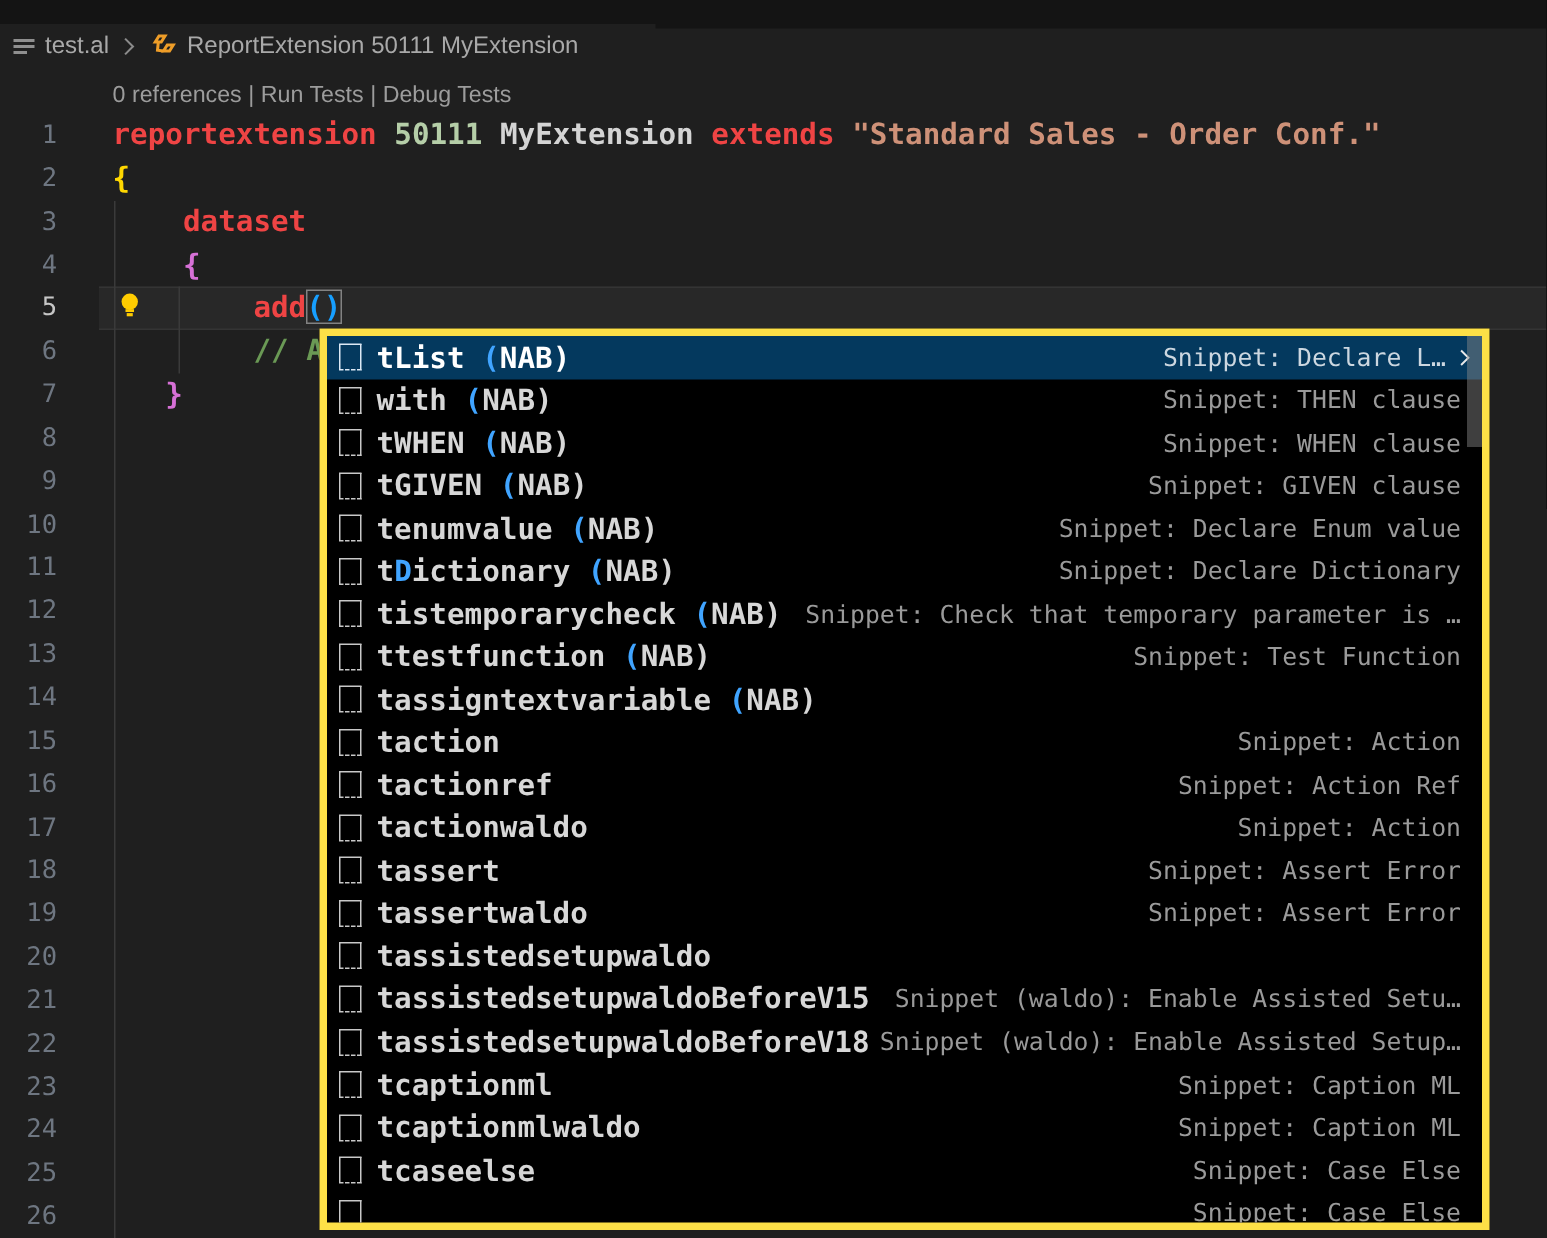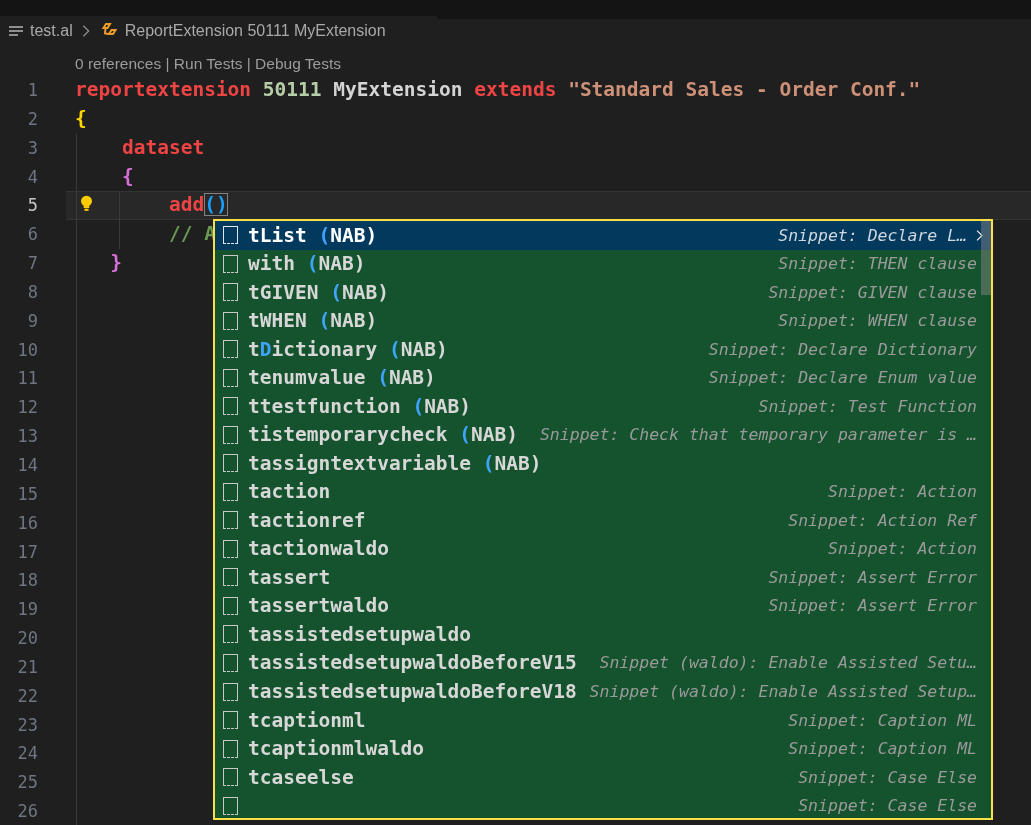--- a/index.html
+++ b/index.html
@@ -38,32 +38,32 @@
   .tk-num{color:#b5cea8;}
   .tk-fg{color:#d4d4d4;}
   .tk-str{color:#ce9178;}
   .tk-b1{color:#ffd700;}
   .tk-b2{color:#d670d6;}
   .tk-b3{color:#179fff;}
   .tk-cm{color:#6a9955;}
   .tk-box{outline:1px solid #828282;outline-offset:-1px;}
 
   
-  .suggest{position:absolute;left:213px;top:203px;width:780px;height:601px;background:#14532d;
-           border:2px solid #fde047;box-sizing:border-box;overflow:hidden;}
+  .suggest{position:absolute;left:213px;top:203px;width:780px;height:601px;background:#000000;
+           border:5px solid #fde047;box-sizing:border-box;overflow:hidden;}
   .srow{display:flex;align-items:center;height:28.52px;padding:0 14px 0 8px;box-sizing:border-box;cursor:pointer;}
   .srow.selected{background:#04395e;padding-right:5px;}
   .sicon{width:13px;height:16px;border:1.5px solid #c8c8c8;border-bottom-style:dashed;box-sizing:content-box;
          margin-right:10px;flex:none;}
   .srow.selected .sicon{border-color:#dce9f5;}
   .slabel{font-family:"DejaVu Sans Mono",monospace;font-size:19.5px;font-weight:bold;color:#d7d7d7;white-space:pre;}
   .slabel .hl{color:#40a4ff;}
   .srow.selected .slabel{color:#ffffff;}
   .sdetail{margin-left:auto;font-family:"DejaVu Sans Mono",monospace;font-size:16.5px;color:#9a9a9a;
-           white-space:pre;overflow:hidden;font-style:italic;}
+           white-space:pre;overflow:hidden;}
   .srow.selected .sdetail{color:#ccd7e0;}
   .more-ic{flex:none;margin-left:6px;display:flex;align-items:center;}
   .sb{position:absolute;right:0;top:0;width:10px;height:74px;background:rgba(140,140,140,0.45);}
 </style>
 </head>
 <body>
 
 <div id="screen">
 
   <div class="breadcrumbs">
@@ -185,50 +185,50 @@
           </svg>
         </span>
       </div>
       <div class="srow">
         <span class="sicon"></span>
         <span class="slabel"><span>with </span><span class="hl">(</span><span>NAB)</span></span>
         <span class="sdetail">Snippet: THEN clause</span>
       </div>
       <div class="srow">
         <span class="sicon"></span>
+        <span class="slabel"><span>tWHEN </span><span class="hl">(</span><span>NAB)</span></span>
+        <span class="sdetail">Snippet: WHEN clause</span>
+      </div>
+      <div class="srow">
+        <span class="sicon"></span>
         <span class="slabel"><span>tGIVEN </span><span class="hl">(</span><span>NAB)</span></span>
         <span class="sdetail">Snippet: GIVEN clause</span>
       </div>
       <div class="srow">
         <span class="sicon"></span>
-        <span class="slabel"><span>tWHEN </span><span class="hl">(</span><span>NAB)</span></span>
-        <span class="sdetail">Snippet: WHEN clause</span>
+        <span class="slabel"><span>tenumvalue </span><span class="hl">(</span><span>NAB)</span></span>
+        <span class="sdetail">Snippet: Declare Enum value</span>
       </div>
       <div class="srow">
         <span class="sicon"></span>
         <span class="slabel"><span>t</span><span class="hl">D</span><span>ictionary </span><span class="hl">(</span><span>NAB)</span></span>
         <span class="sdetail">Snippet: Declare Dictionary</span>
       </div>
       <div class="srow">
         <span class="sicon"></span>
-        <span class="slabel"><span>tenumvalue </span><span class="hl">(</span><span>NAB)</span></span>
-        <span class="sdetail">Snippet: Declare Enum value</span>
+        <span class="slabel"><span>tistemporarycheck </span><span class="hl">(</span><span>NAB)</span></span>
+        <span class="sdetail">Snippet: Check that temporary parameter is …</span>
       </div>
       <div class="srow">
         <span class="sicon"></span>
         <span class="slabel"><span>ttestfunction </span><span class="hl">(</span><span>NAB)</span></span>
         <span class="sdetail">Snippet: Test Function</span>
       </div>
       <div class="srow">
         <span class="sicon"></span>
-        <span class="slabel"><span>tistemporarycheck </span><span class="hl">(</span><span>NAB)</span></span>
-        <span class="sdetail">Snippet: Check that temporary parameter is …</span>
-      </div>
-      <div class="srow">
-        <span class="sicon"></span>
         <span class="slabel"><span>tassigntextvariable </span><span class="hl">(</span><span>NAB)</span></span>
       </div>
       <div class="srow">
         <span class="sicon"></span>
         <span class="slabel"><span>taction</span></span>
         <span class="sdetail">Snippet: Action</span>
       </div>
       <div class="srow">
         <span class="sicon"></span>
         <span class="slabel"><span>tactionref</span></span>

